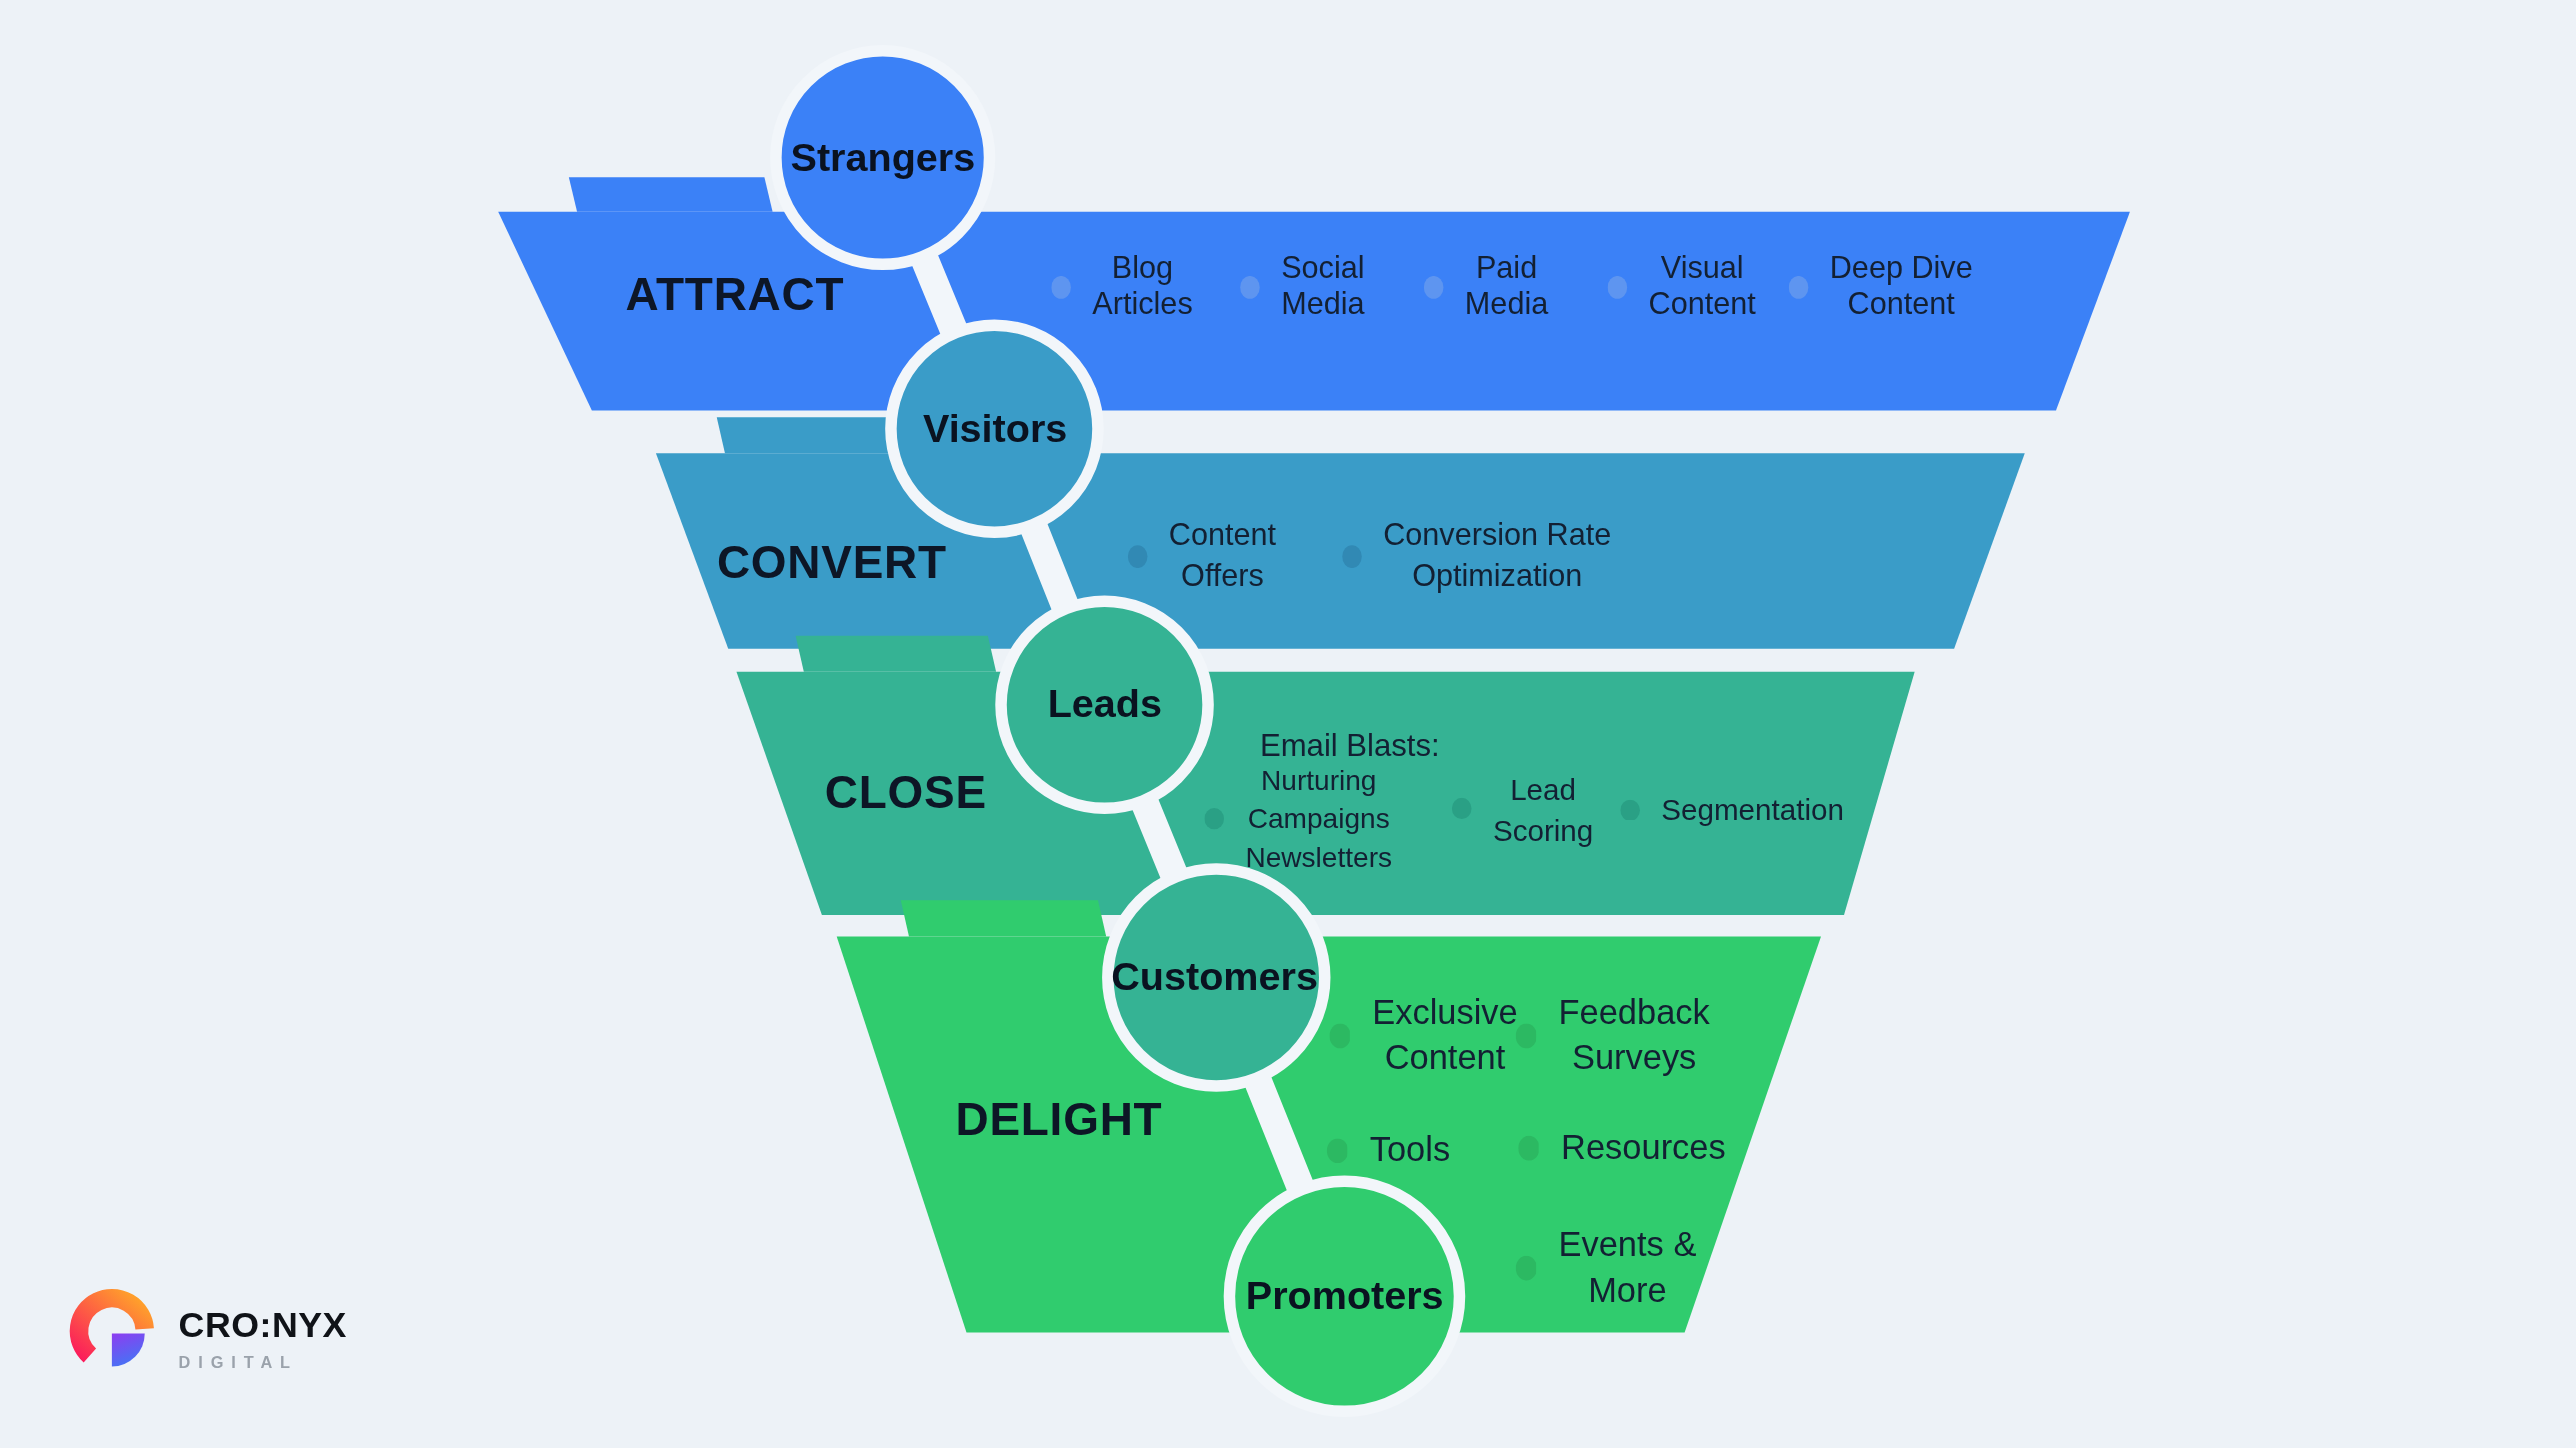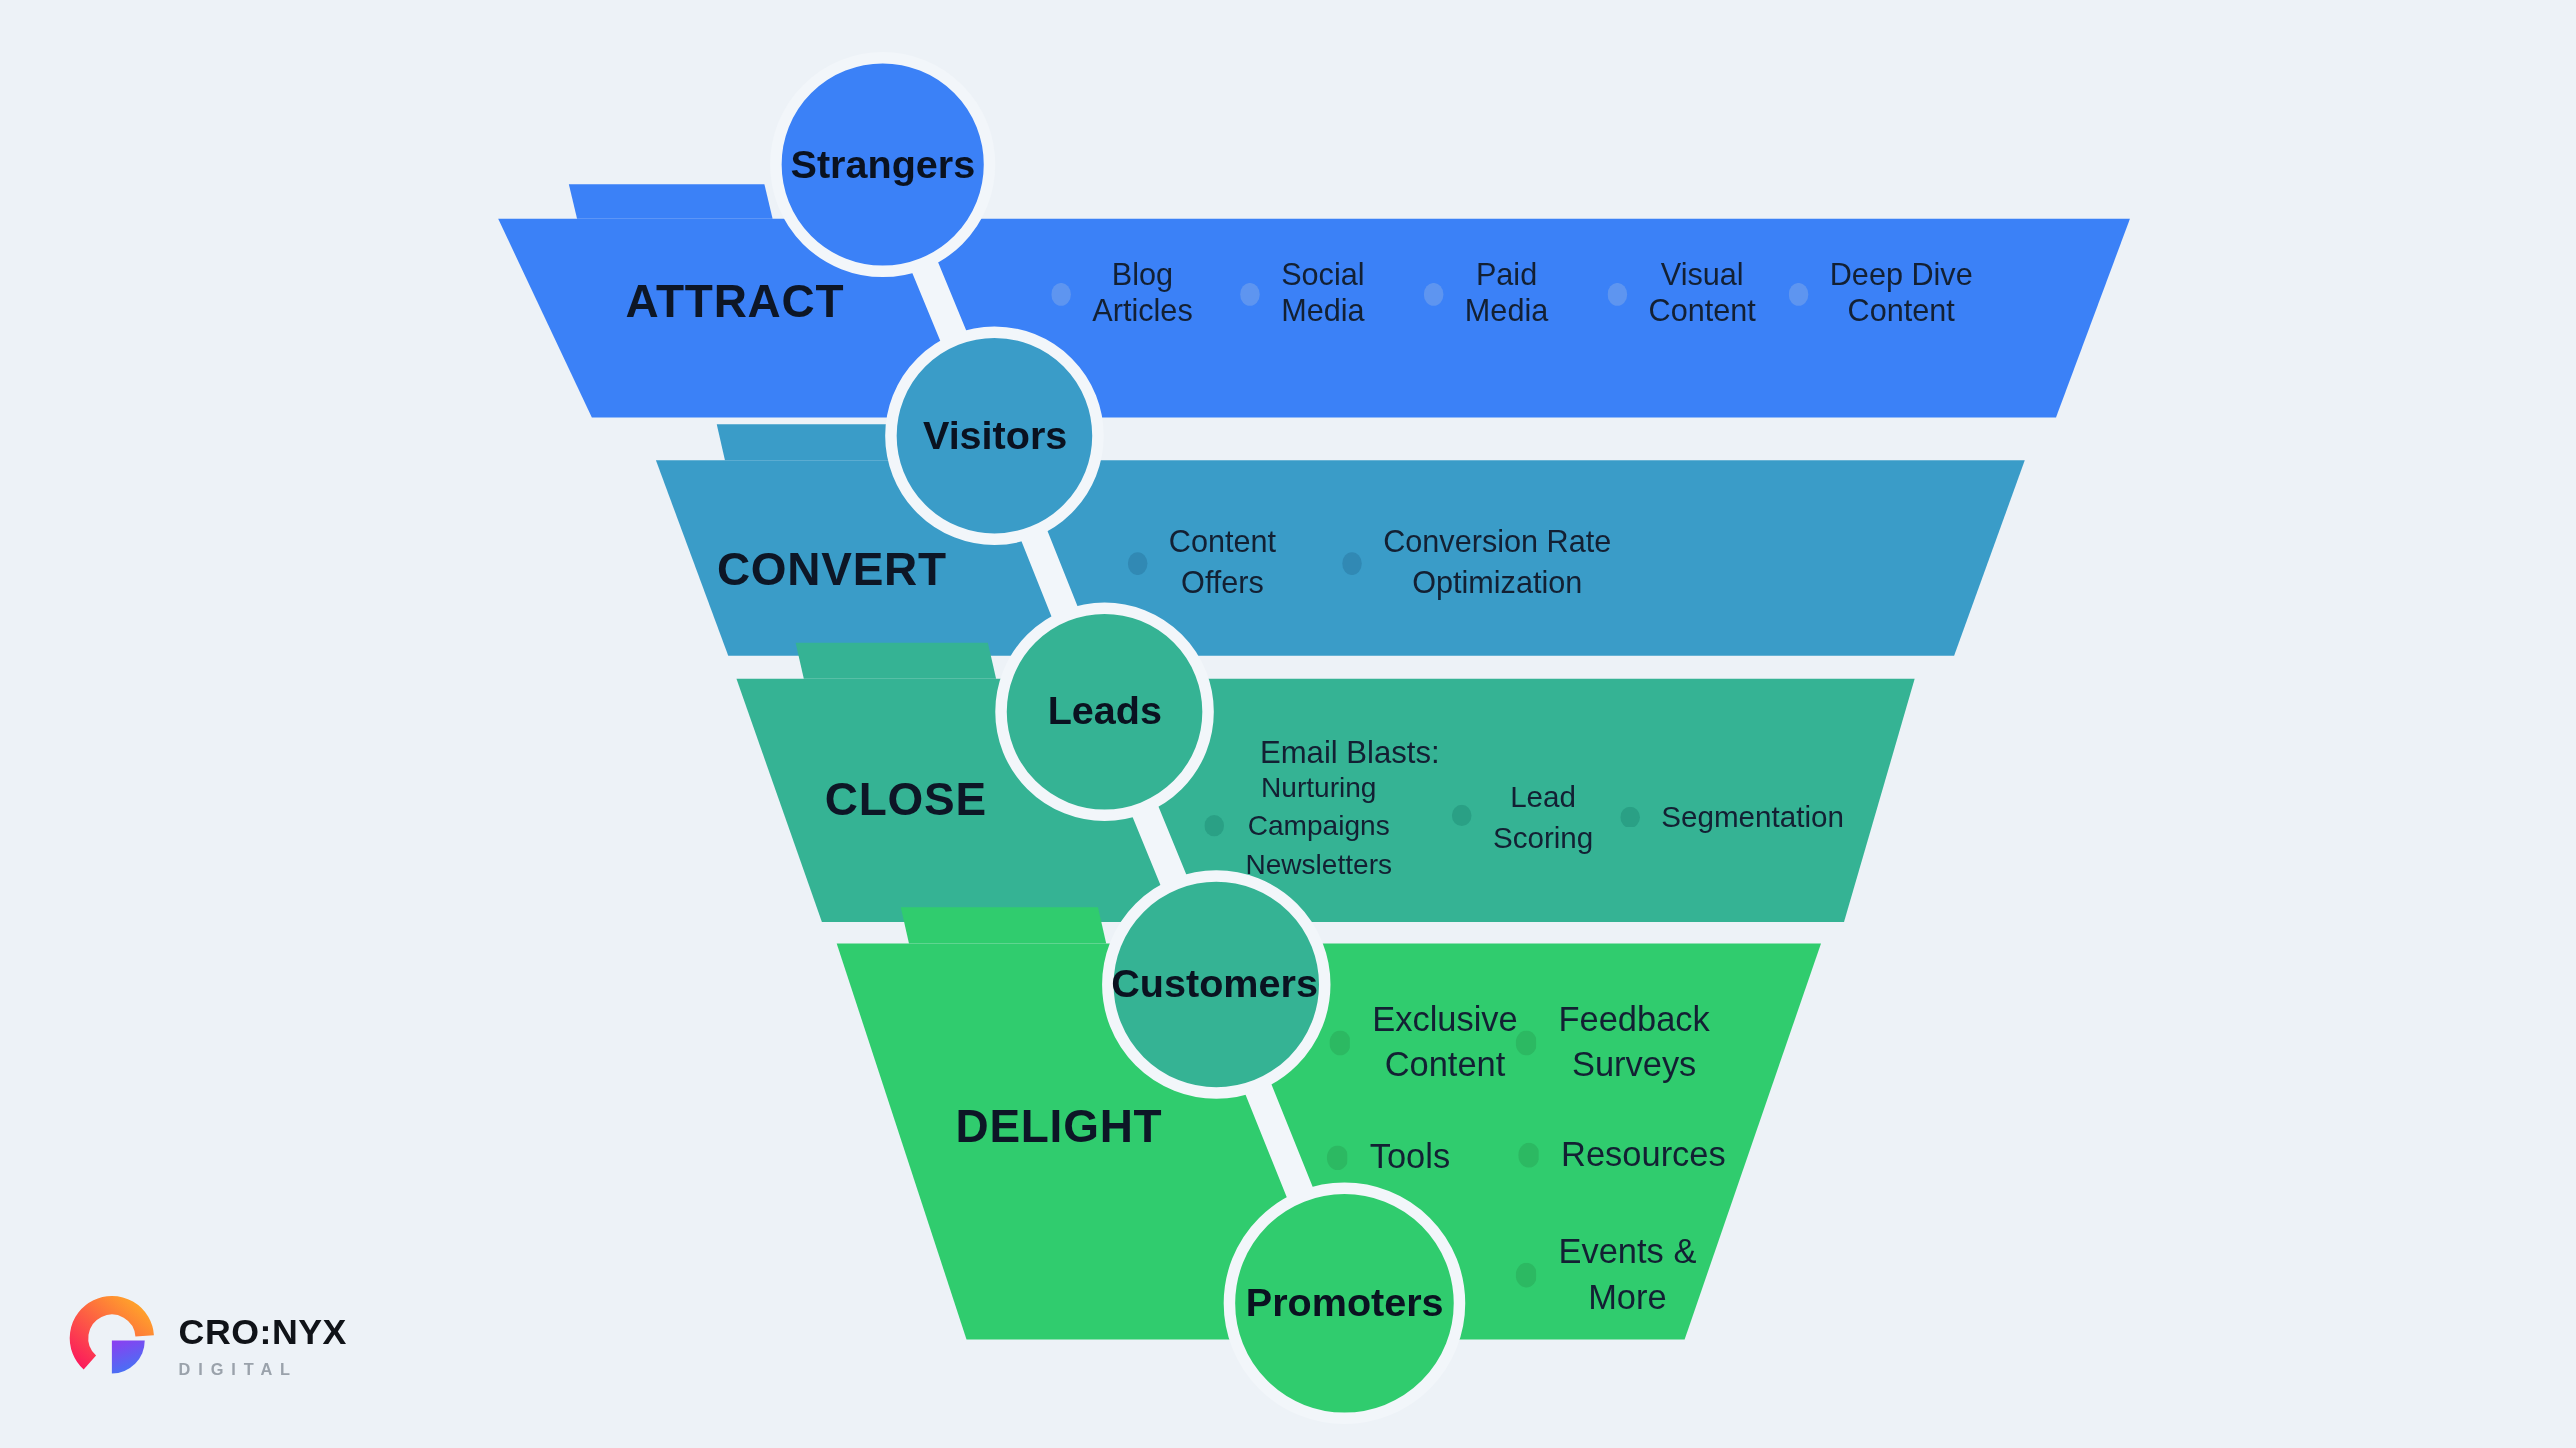--- a/index.html
+++ b/index.html
@@ -1,17 +1,17 @@
 <!DOCTYPE html>
 <html style="font-size:10.3px"><head>
 <meta charset="utf-8">
 <style>
   html,body{margin:0;padding:0;}
   body{width:2576px;height:1449px;background:#edf2f7;overflow:hidden;}
-  .viewport{position:absolute;left:0;top:15px;width:2576px;height:1427px;overflow:hidden;}
+  .viewport{position:absolute;left:0;top:8px;width:2576px;height:1427px;overflow:hidden;}
   .stage{
     position:absolute;left:0;top:0;width:1010px;height:568px;
     transform:scale(2.55166);transform-origin:0 0;
     font-family:"Liberation Sans","DejaVu Sans",sans-serif;
   }
   .stage svg.bg{position:absolute;left:0;top:0;}
   .stage-label{
     position:absolute;transform:translate(-50%,-50%);
     font-weight:bold;font-size:18px;letter-spacing:0.3px;color:#0d1626;white-space:nowrap;
   }

